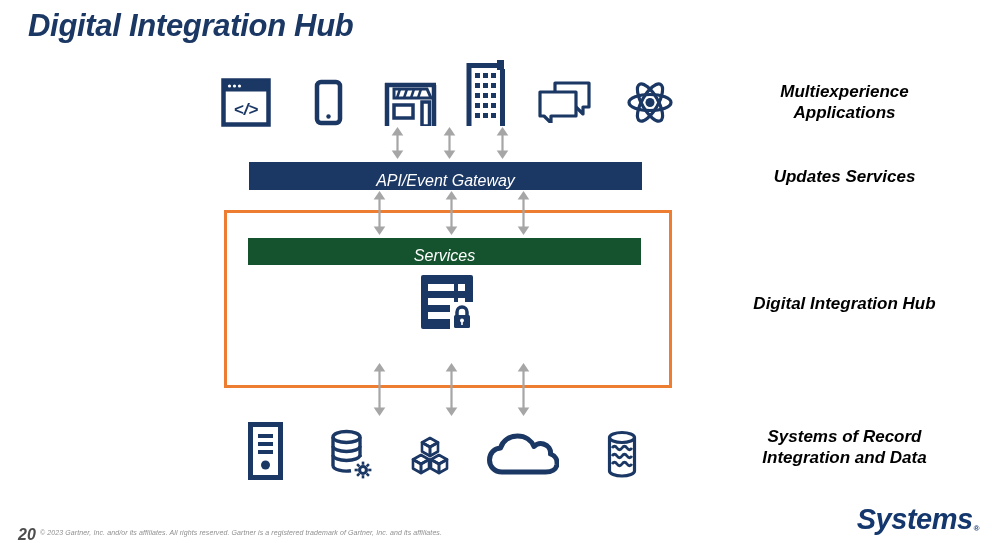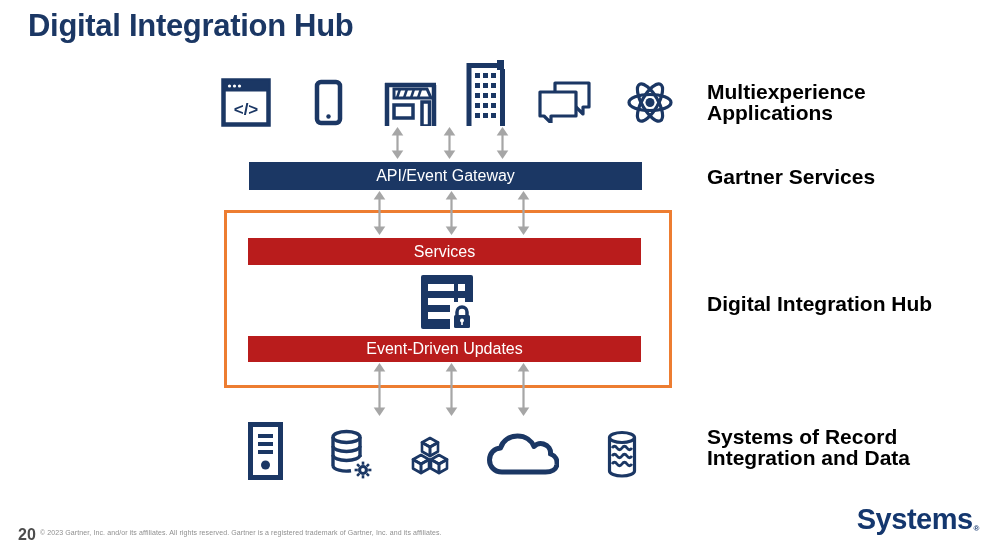--- a/index.html
+++ b/index.html
@@ -1,29 +1,29 @@
 <!DOCTYPE html>
 <html><head>
 <meta charset="utf-8">
 <style>
   html,body{margin:0;padding:0;background:#fff;}
   .slide{position:relative;width:992px;height:543px;background:#fff;overflow:hidden;
-         font-family:"Liberation Sans",sans-serif;}
+         font-family:"Liberation Sans",sans-serif;font-style:italic;}
   .title{position:absolute;left:28px;top:8px;font-size:31px;font-weight:bold;
          color:#1b3764;letter-spacing:-0.3px;}
   .icon{position:absolute;}
-  .bar{position:absolute;display:flex;align-items:center;justify-content:center;
+  .bar{position:absolute;display:flex;align-items:flex-end;justify-content:center;
        color:#ffffff;font-size:16px;}
   .bar.navy{background:#1b3764;}
-  .bar.gray{background:#b91c1c;}
+  .bar.gray{background:#14532d;}
   .orange-box{position:absolute;left:224px;top:210px;width:448px;height:178px;
               border:3px solid #ed7d31;box-sizing:border-box;background:transparent;}
   .dbl-arrow{position:absolute;}
-  .side-label{position:absolute;left:707px;width:275px;font-size:21px;font-weight:bold;
-              color:#000;line-height:21px;white-space:pre-line;}
+  .side-label{position:absolute;left:707px;width:275px;font-size:17px;font-weight:bold;
+              color:#000;line-height:21px;white-space:pre-line;text-align:center;}
   .footer-page{position:absolute;left:18px;top:526px;font-size:16px;font-weight:bold;color:#4d4d4d;}
   .footer-copy{position:absolute;left:40px;top:529px;font-size:7px;color:#8f8f8f;letter-spacing:0.1px;}
   .logo{position:absolute;right:14px;top:503px;font-size:29px;font-weight:bold;
         color:#14376e;letter-spacing:-0.5px;}
   .logo sup{font-size:8px;vertical-align:baseline;position:relative;top:2px;left:1px;}
 </style>
 </head>
 <body>
 
 <div class="slide">
@@ -112,21 +112,21 @@
   <svg class="dbl-arrow" style="left:496px;top:127px" width="13" height="32" fill="#a6a6a6">
       <polygon points="6.5,0 12.3,8.5 0.7,8.5"></polygon>
       <rect x="5.4" y="7" width="2.2" height="18"></rect>
       <polygon points="6.5,32 12.3,23.5 0.7,23.5"></polygon>
     </svg>
 
   <div class="bar navy" style="left:249px;top:162px;width:393px;height:28px">
     <span>API/Event Gateway</span>
   </div>
 
-  <div class="side-label" style="top:166px">Gartner Services</div>
+  <div class="side-label" style="top:166px">Updates Services</div>
 
   <div class="orange-box"></div>
 
   <svg class="dbl-arrow" style="left:373px;top:191px" width="13" height="44" fill="#a6a6a6">
       <polygon points="6.5,0 12.3,8.5 0.7,8.5"></polygon>
       <rect x="5.4" y="7" width="2.2" height="30"></rect>
       <polygon points="6.5,44 12.3,35.5 0.7,35.5"></polygon>
     </svg>
   <svg class="dbl-arrow" style="left:445px;top:191px" width="13" height="44" fill="#a6a6a6">
       <polygon points="6.5,0 12.3,8.5 0.7,8.5"></polygon>
@@ -152,23 +152,20 @@
     <rect x="7" y="37" width="26" height="7" fill="#fff"></rect>
     <rect x="29" y="27" width="23" height="27" fill="#fff"></rect>
     <path d="M36 41 v-4 a5 5 0 0 1 10 0 v4" fill="none" stroke="#1b3764" stroke-width="3.5"></path>
     <rect x="33" y="40" width="16" height="13" rx="1.5" fill="#1b3764"></rect>
     <circle cx="41" cy="45.5" r="2" fill="#fff"></circle>
       <rect x="40.2" y="46" width="1.6" height="4" fill="#fff"></rect>
   </svg>
 
   <div class="side-label" style="top:293px">Digital Integration Hub</div>
 
-  <div class="bar gray" style="left:248px;top:336px;width:393px;height:26px">
-    <span>Event-Driven Updates</span>
-  </div>
 
   <svg class="dbl-arrow" style="left:373px;top:363px" width="13" height="53" fill="#a6a6a6">
       <polygon points="6.5,0 12.3,8.5 0.7,8.5"></polygon>
       <rect x="5.4" y="7" width="2.2" height="39"></rect>
       <polygon points="6.5,53 12.3,44.5 0.7,44.5"></polygon>
     </svg>
   <svg class="dbl-arrow" style="left:445px;top:363px" width="13" height="53" fill="#a6a6a6">
       <polygon points="6.5,0 12.3,8.5 0.7,8.5"></polygon>
       <rect x="5.4" y="7" width="2.2" height="39"></rect>
       <polygon points="6.5,53 12.3,44.5 0.7,44.5"></polygon>

